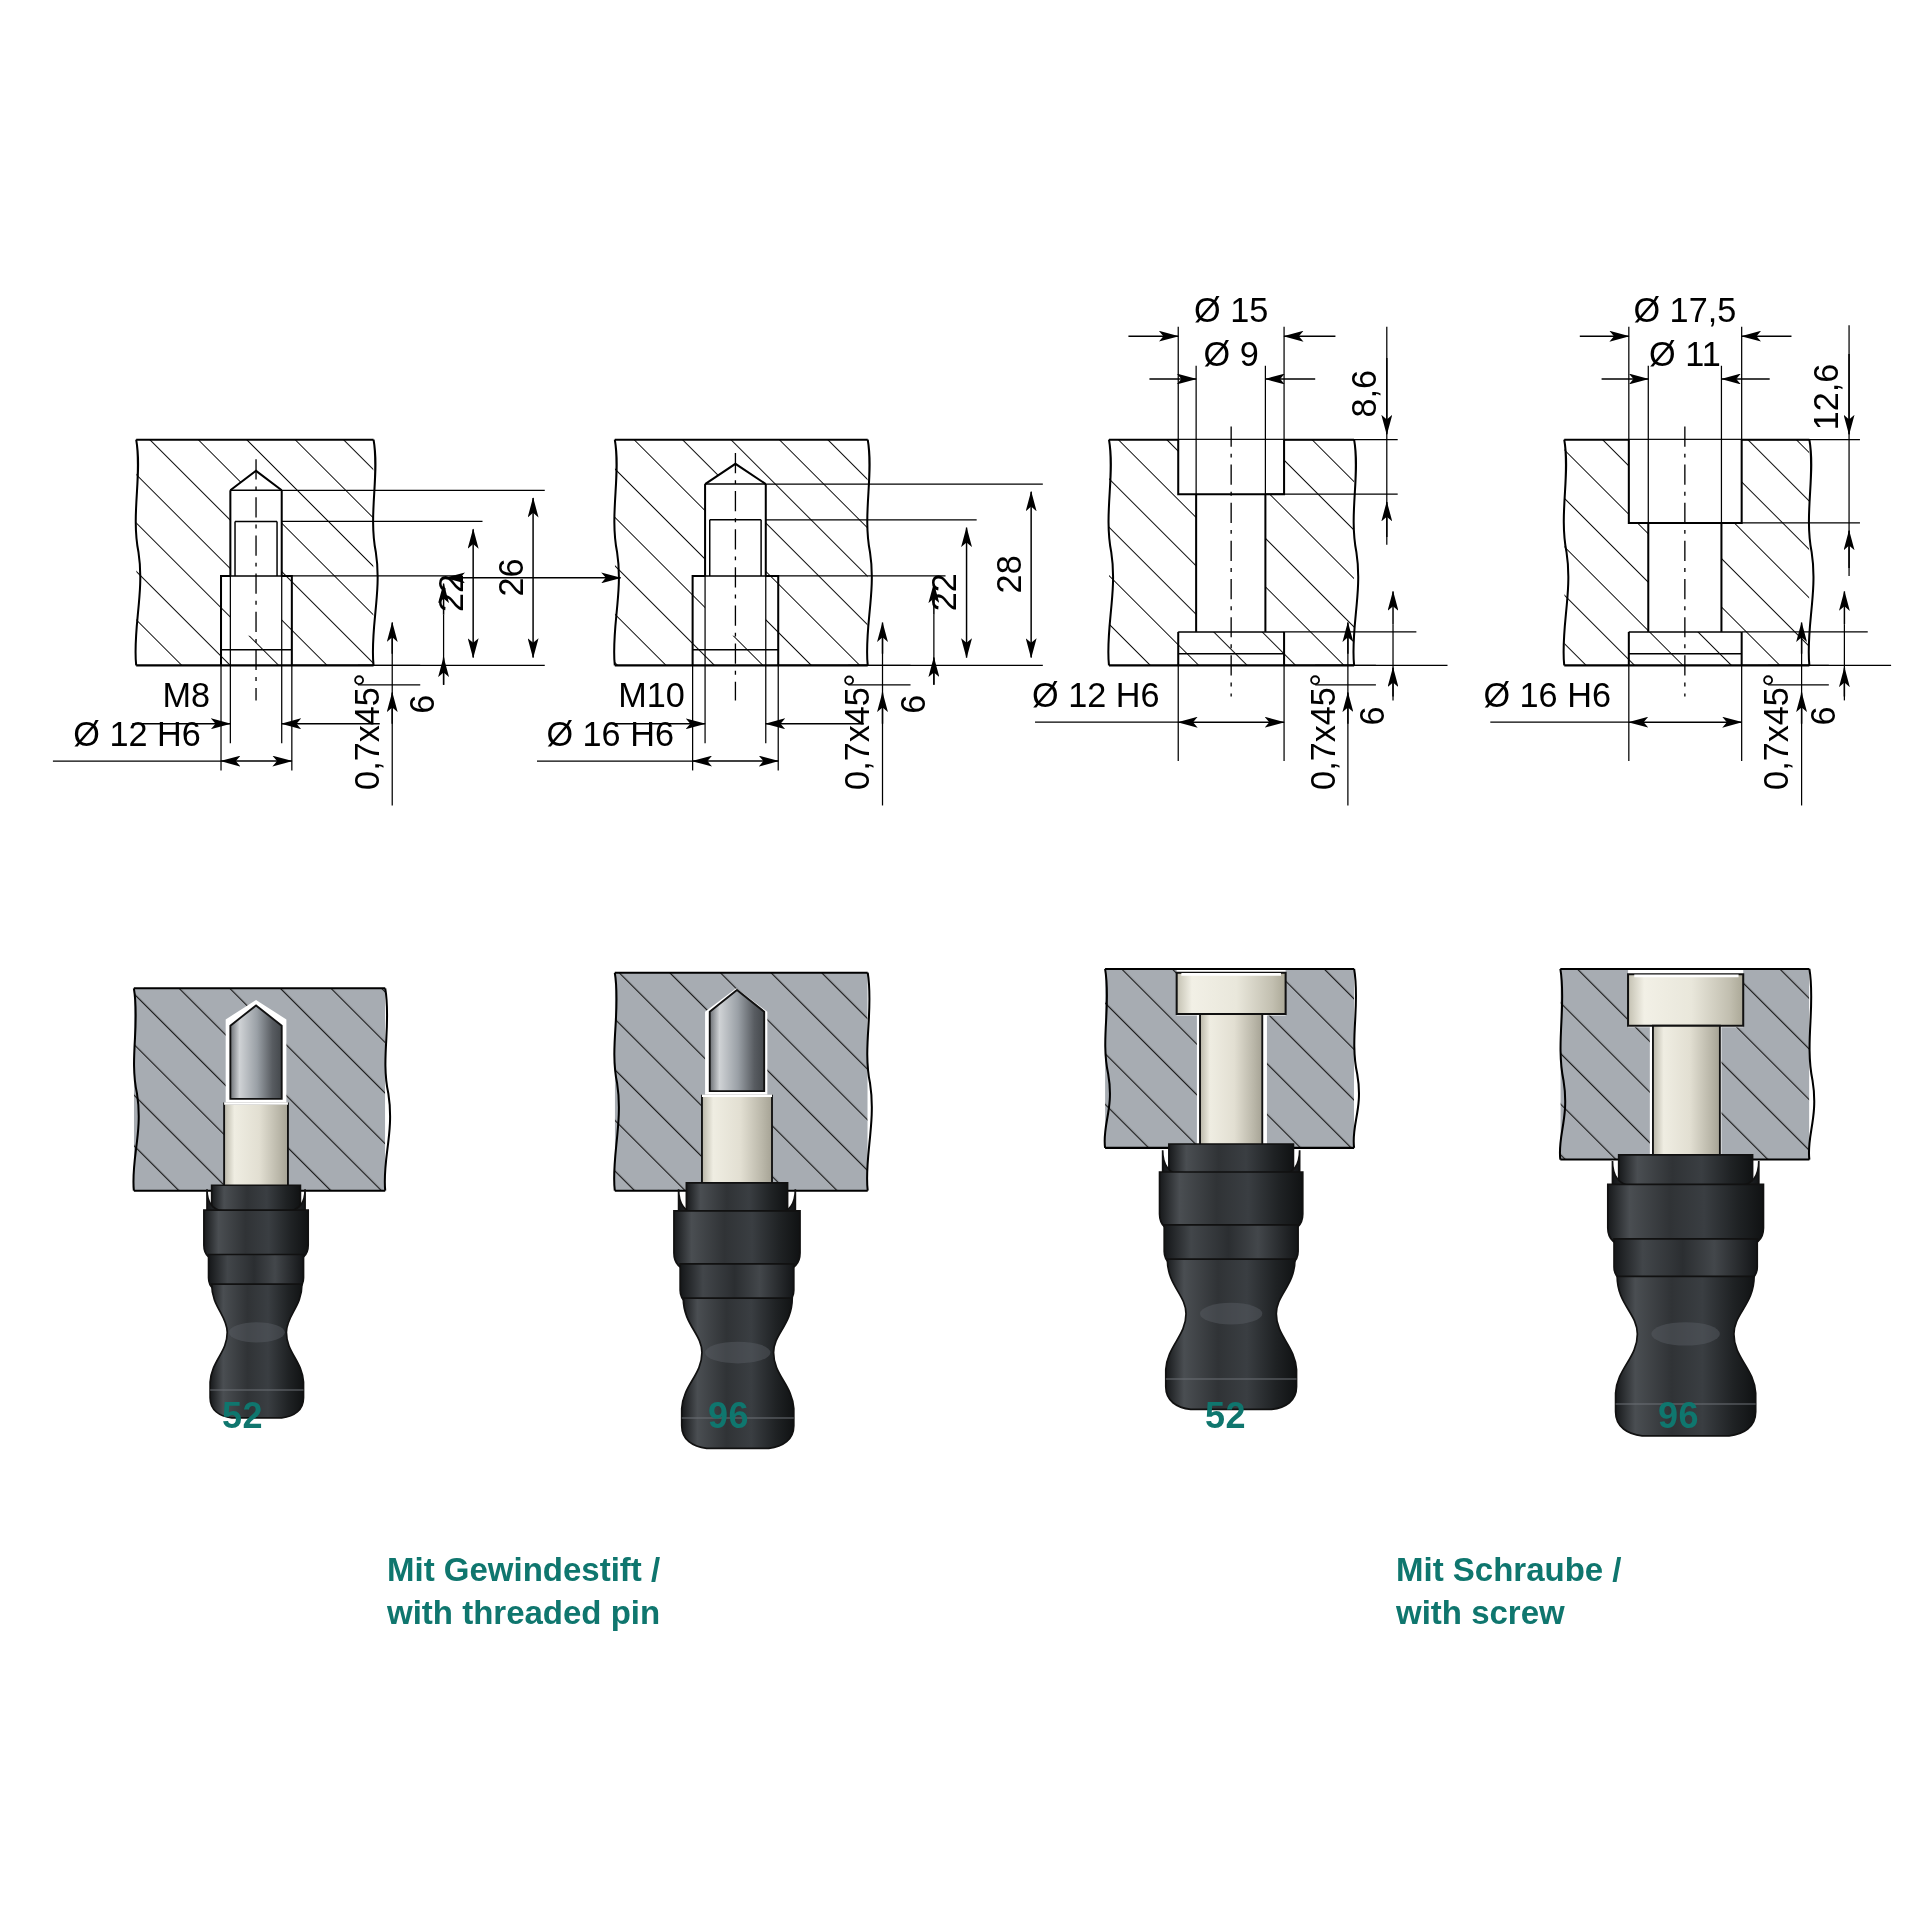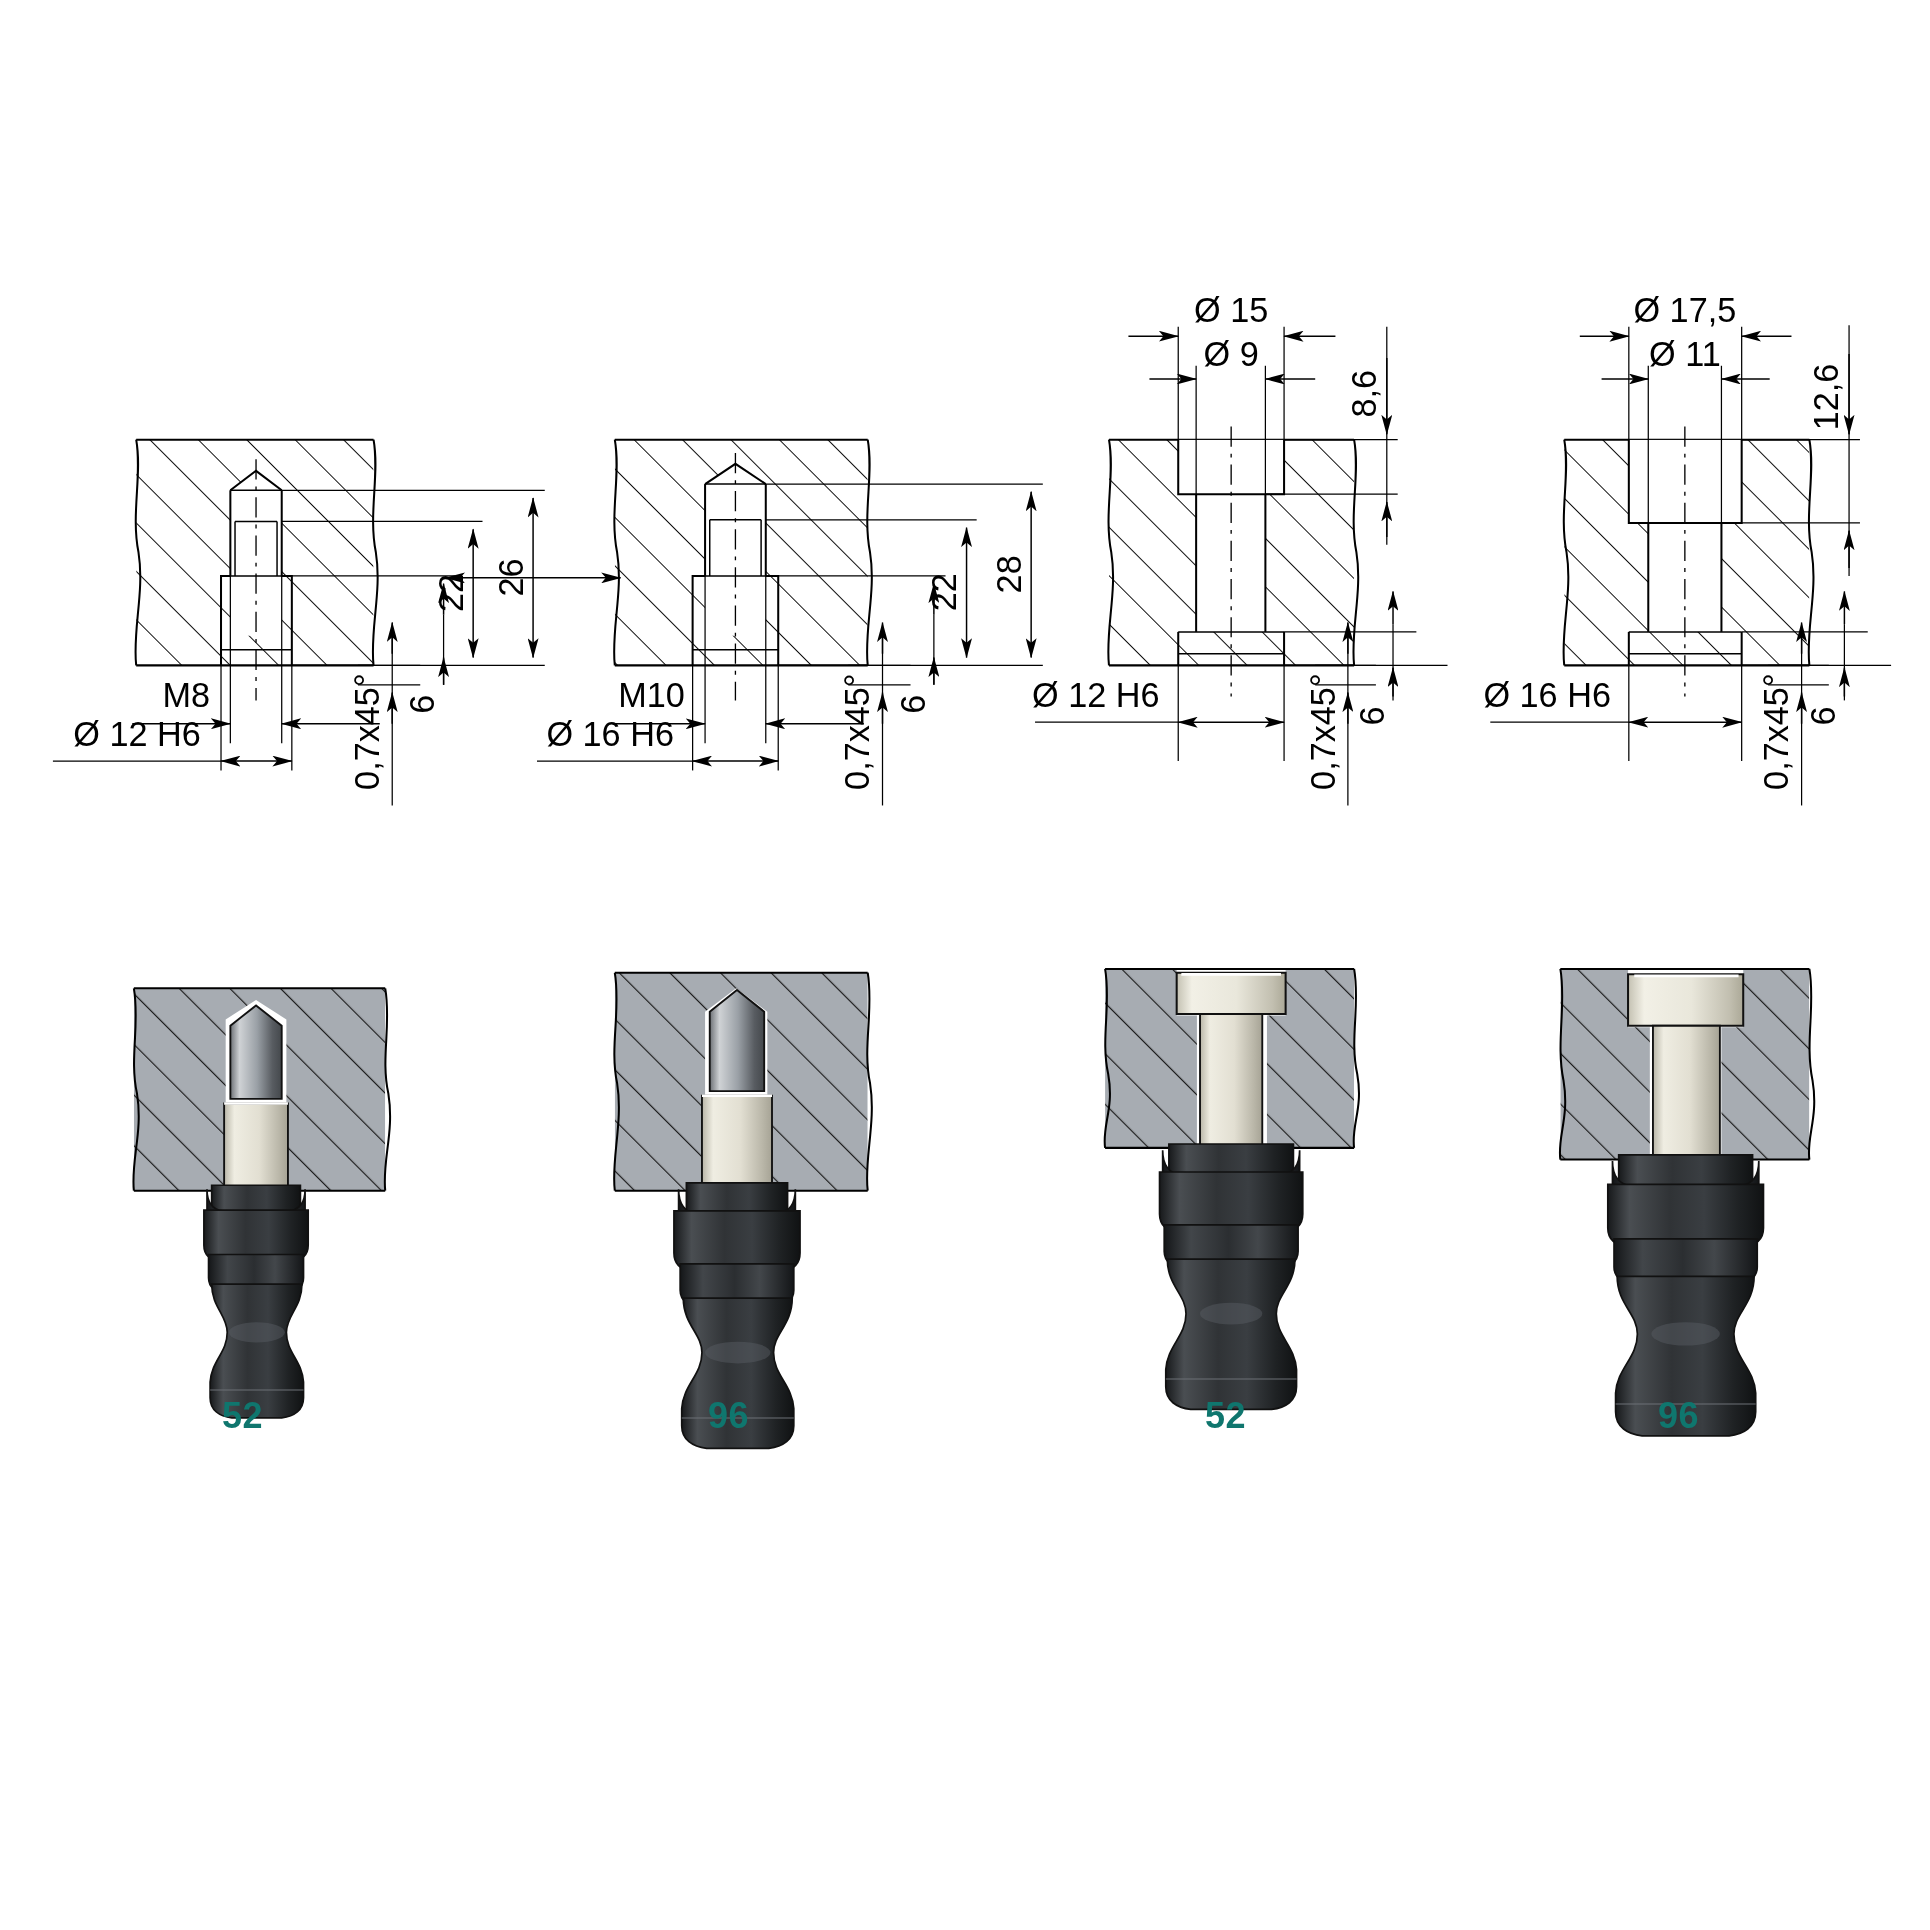--- a/index.html
+++ b/index.html
@@ -447,16 +447,24 @@
     <ellipse cx="2166" cy="1714" rx="44" ry="15" fill="#5b6065" opacity="0.45"></ellipse>
     <path d="M2076,1804 L2256,1804" stroke="#6b7075" stroke-width="2.5" opacity="0.5" fill="none"></path>
   </g>
 </svg>
 
 <div class="cap num" style="left:222px;top:1395px;">52</div>
 <div class="cap num" style="left:708px;top:1395px;">96</div>
 <div class="cap num" style="left:1205px;top:1395px;">52</div>
 <div class="cap num" style="left:1658px;top:1395px;">96</div>
 
-
-
+<div class="cap cap2" style="left:387px;top:1549px;">
+  <div>Mit Gewindestift /</div>
+  <div>with threaded pin</div>
 </div>
 
+<div class="cap cap2" style="left:1396px;top:1549px;">
+  <div>Mit Schraube /</div>
+  <div>with screw</div>
+</div>
+
+</div>
+
 
 </body></html>

